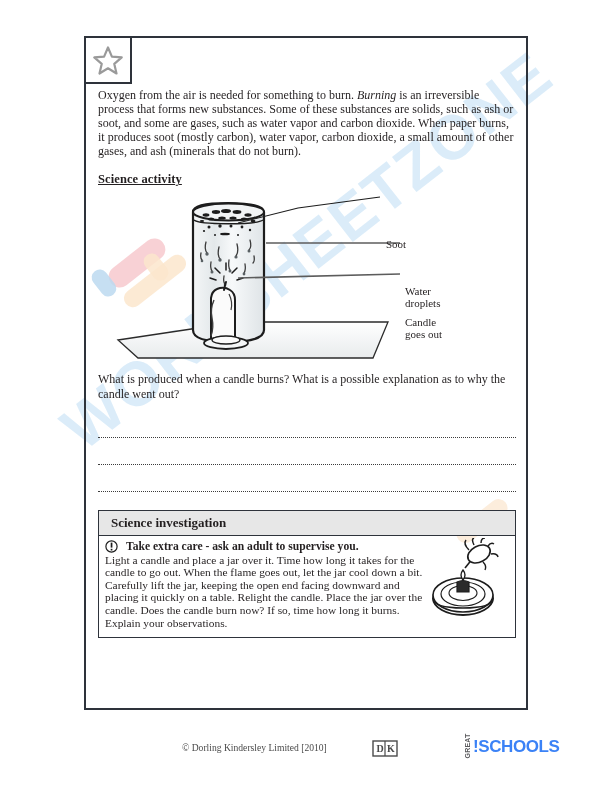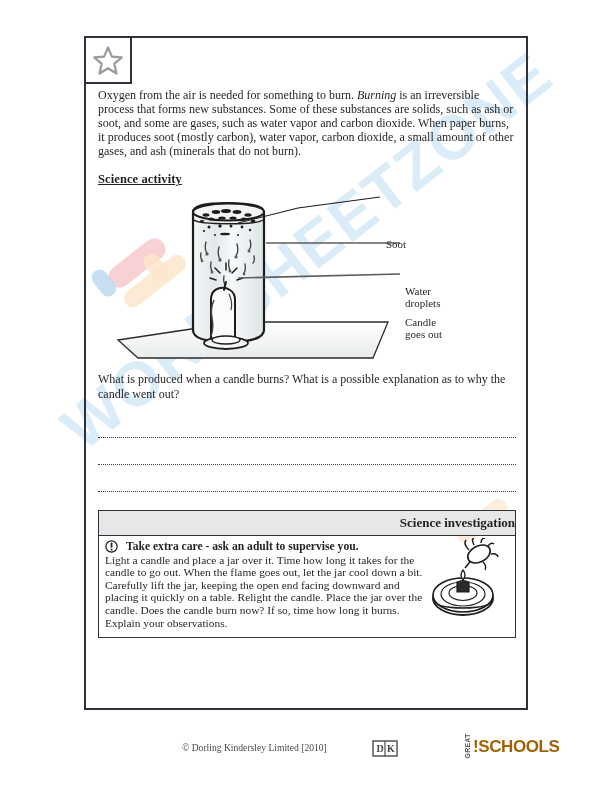--- a/index.html
+++ b/index.html
@@ -165,21 +165,21 @@
 
   
   #investigation-box {
     margin-top: 18px;
     border: 1.5px solid #2e333b;
     box-sizing: border-box;
   }
   #investigation-title {
     background: #e7e7e7;
     border-bottom: 1.5px solid #2e333b;
-    text-align: right;
+    text-align: left;
     font-size: 13px;
     font-weight: bold;
     padding: 4px 0 4px 12px;
   }
   #investigation-body {
     position: relative;
     padding: 4px 6px 5px 6px;
     min-height: 92px;
   }
   #care-line {
@@ -239,21 +239,21 @@
     transform-origin: center;
     width: 22px;
     text-align: center;
     margin-right: -5px;
   }
   #gs-schools {
     font-family: "Liberation Sans", sans-serif;
     font-weight: 700;
     font-size: 17px;
     letter-spacing: -0.4px;
-    color: #a16207;
+    color: #3b82f6;
   }
 </style>
 </head>
 <body>
 
 <div id="watermark-layer">
   <div class="wm-blob b1"></div>
   <div class="wm-blob b2"></div>
   <div class="wm-blob b3"></div>
   <div class="wm-blob b4"></div>

